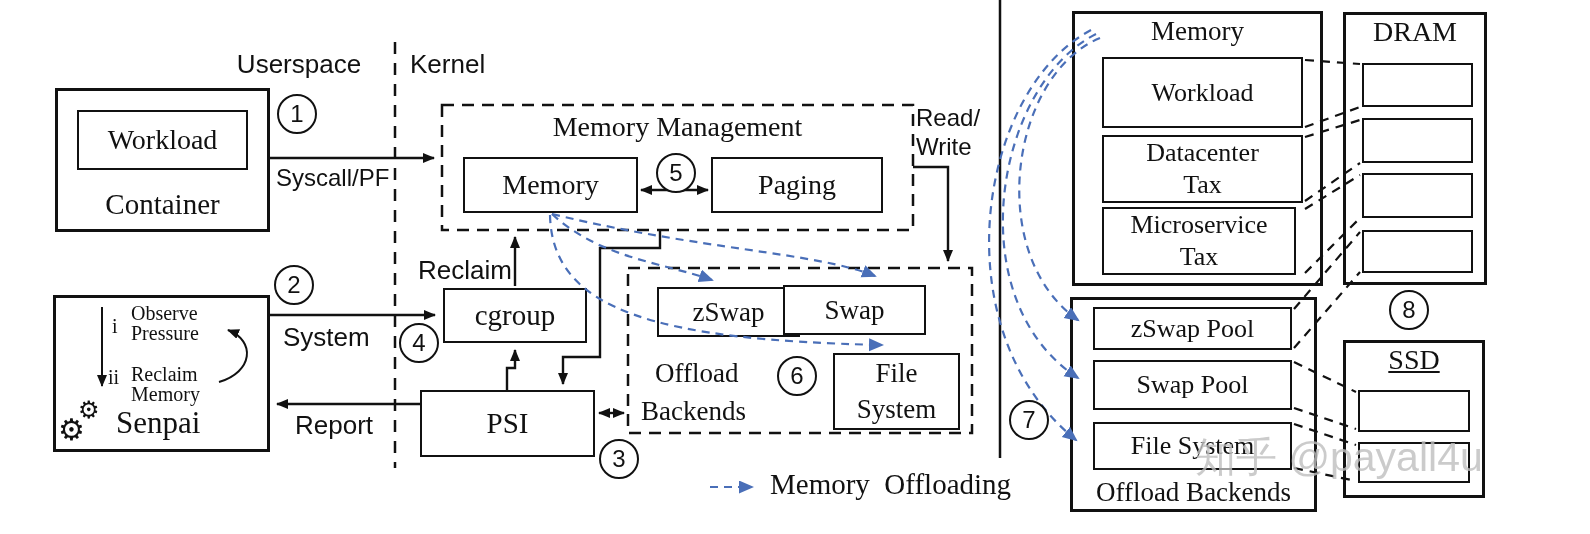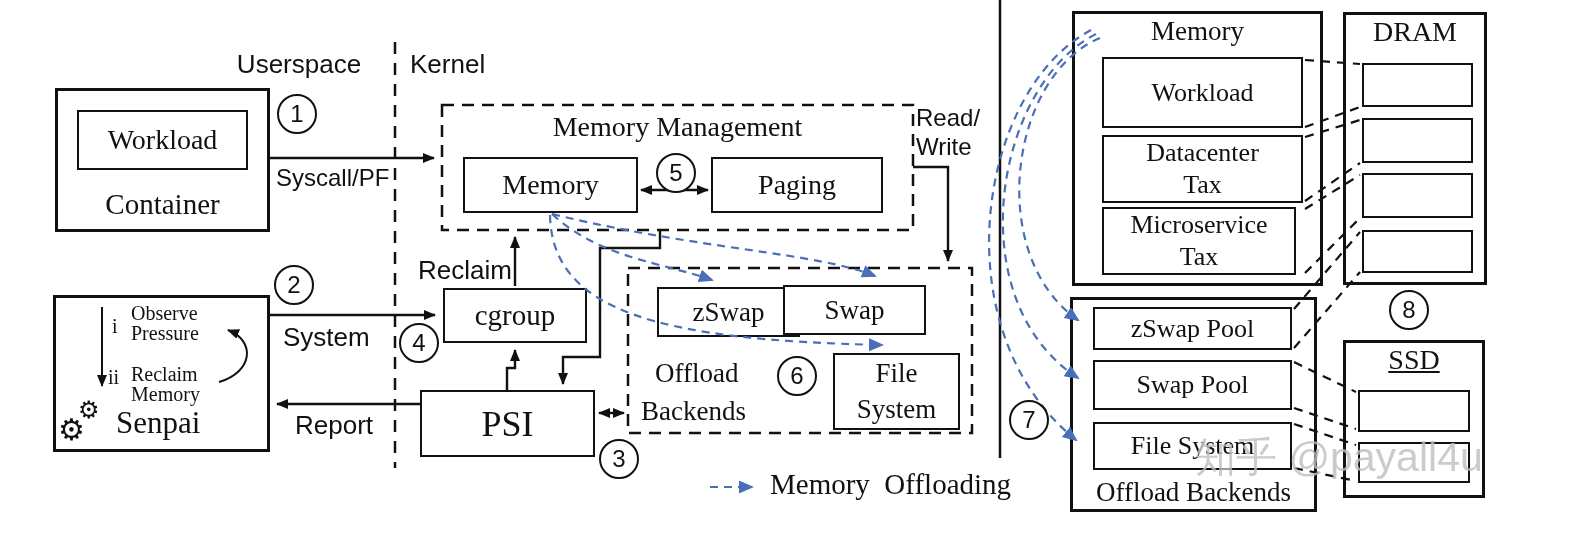--- a/index.html
+++ b/index.html
@@ -45,21 +45,21 @@
     <div>Write</div>
   </div>
 
   <div class="lbl sans z2" style="left:418px;top:255px;width:95px;font-size:26px;">Reclaim</div>
   <div class="box z2" style="left:443px;top:288px;width:144px;height:55px;font-size:29px;">cgroup</div>
   <div class="circnum" style="left:399px;top:323px;">4</div>
   <div class="circnum" style="left:274px;top:265px;">2</div>
   <div class="lbl sans z2" style="left:283px;top:322px;width:100px;font-size:26px;">System</div>
   <div class="lbl sans z2" style="left:295px;top:410px;width:100px;font-size:26px;">Report</div>
 
-  <div class="box z2" style="left:420px;top:390px;width:175px;height:67px;font-size:36px;text-align:right;">PSI</div>
+  <div class="box z2" style="left:420px;top:390px;width:175px;height:67px;font-size:29px;text-align:right;">PSI</div>
   <div class="circnum" style="left:599px;top:439px;">3</div>
 
   <div class="box box3 z2" style="left:53px;top:295px;width:217px;height:157px;"></div>
   <div class="lbl serif z2" style="left:112px;top:315px;font-size:20px;">i</div>
   <div class="abs serif z2" style="left:131px;top:303px;width:95px;font-size:20px;line-height:1.0;">Observe Pressure</div>
   <div class="lbl serif z2" style="left:108px;top:366px;font-size:20px;">ii</div>
   <div class="abs serif z2" style="left:131px;top:355px;width:95px;font-size:20px;line-height:1.0;margin-top:9px;">Reclaim Memory</div>
   <div class="lbl z2" style="left:78px;top:396px;font-size:24px;font-family:'DejaVu Sans',sans-serif;">⚙</div>
   <div class="lbl z2" style="left:58px;top:412px;font-size:30px;font-family:'DejaVu Sans',sans-serif;">⚙</div>
   <div class="lbl serif z2" style="left:116px;top:405px;font-size:31px;">Senpai</div>

